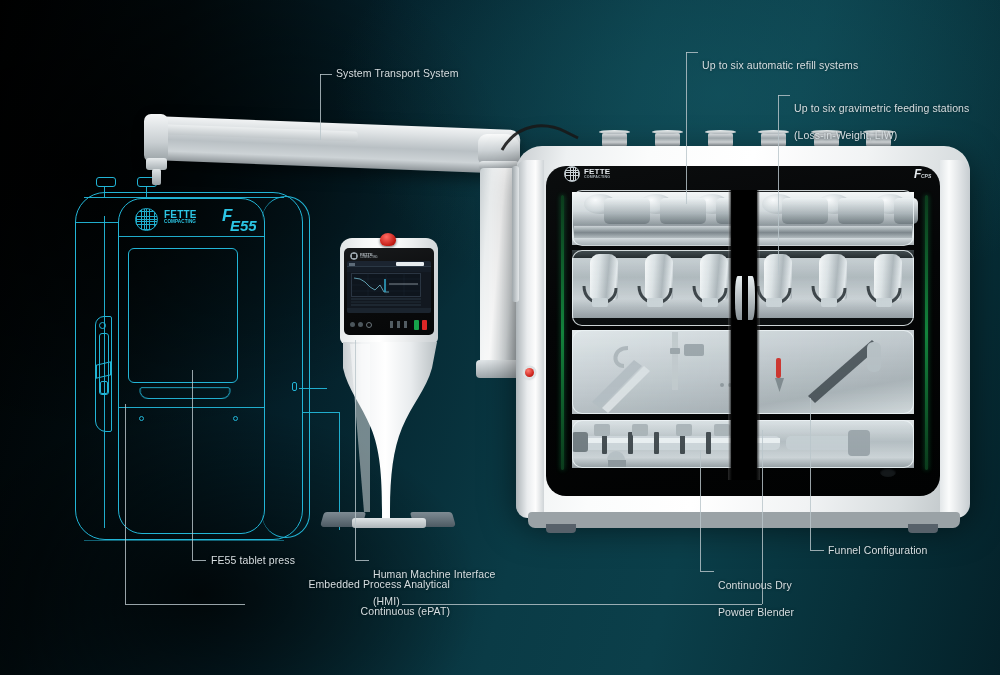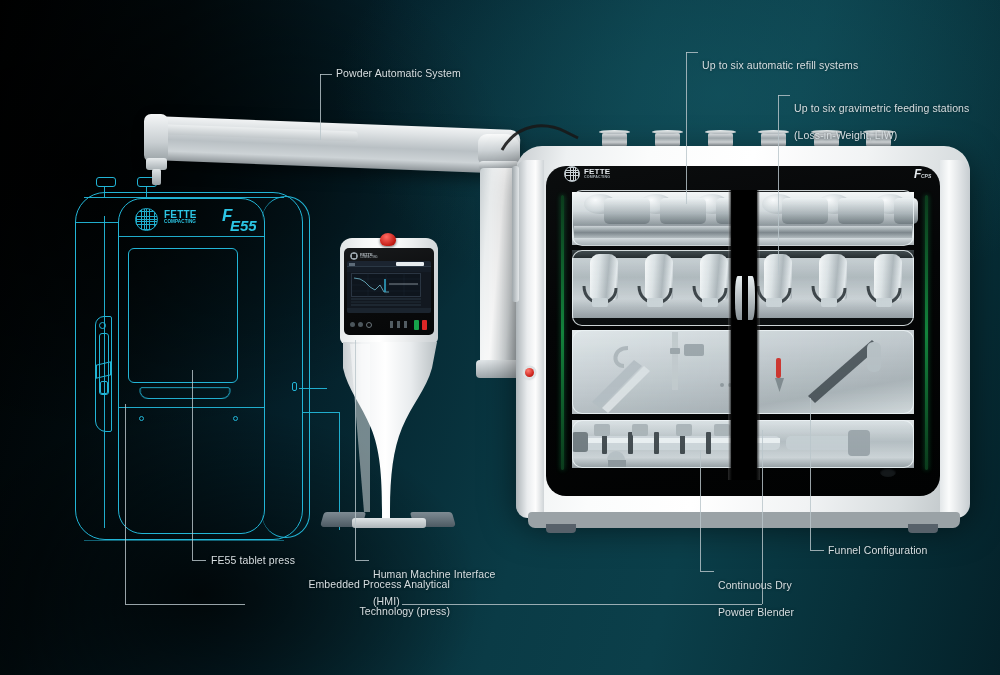--- a/index.html
+++ b/index.html
@@ -493,21 +493,21 @@
     <div class="leader v" style="left:192px; top:370px; height:190px;"></div>
     <div class="leader h" style="left:192px; top:560px; width:14px;"></div>
 
     <div class="leader v" style="left:125px; top:404px; height:200px;"></div>
     <div class="leader h" style="left:125px; top:604px; width:120px;"></div>
     <div class="leader h" style="left:402px; top:604px; width:360px;"></div>
     <div class="leader v" style="left:762px; top:430px; height:174px;"></div>
   </div>
 
   <div class="layer">
-    <div class="callout" style="left:336px; top:67px; width:220px;">Powder Automatic System</div>
+    <div class="callout" style="left:336px; top:67px; width:220px;">System Transport System</div>
 
     <div class="callout" style="left:702px; top:45px; width:260px;">
       <div>Up to six automatic refill systems</div>
     </div>
 
     <div class="callout" style="left:794px; top:88px; width:230px;">
       <div>Up to six gravimetric feeding stations</div>
       <div>(Loss-in-Weight, LIW)</div>
     </div>
 
@@ -520,17 +520,17 @@
 
     <div class="callout" style="left:718px; top:565px; width:130px;">
       <div>Continuous Dry</div>
       <div>Powder Blender</div>
     </div>
 
     <div class="callout" style="left:211px; top:554px; width:160px;">FE55 tablet press</div>
 
     <div class="callout" style="left:250px; top:564px; width:200px; text-align:right;">
       <div>Embedded Process Analytical</div>
-      <div>Technology (press)</div>
+      <div>Continuous (ePAT)</div>
     </div>
   </div>
 
 </div>
 
 </body></html>

